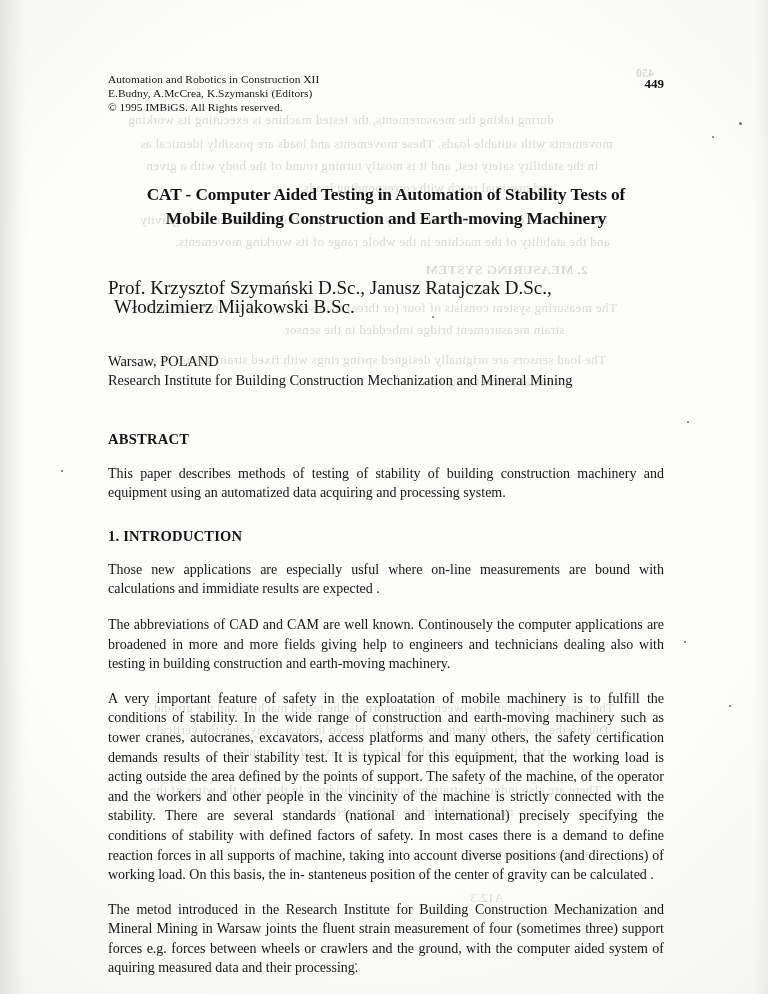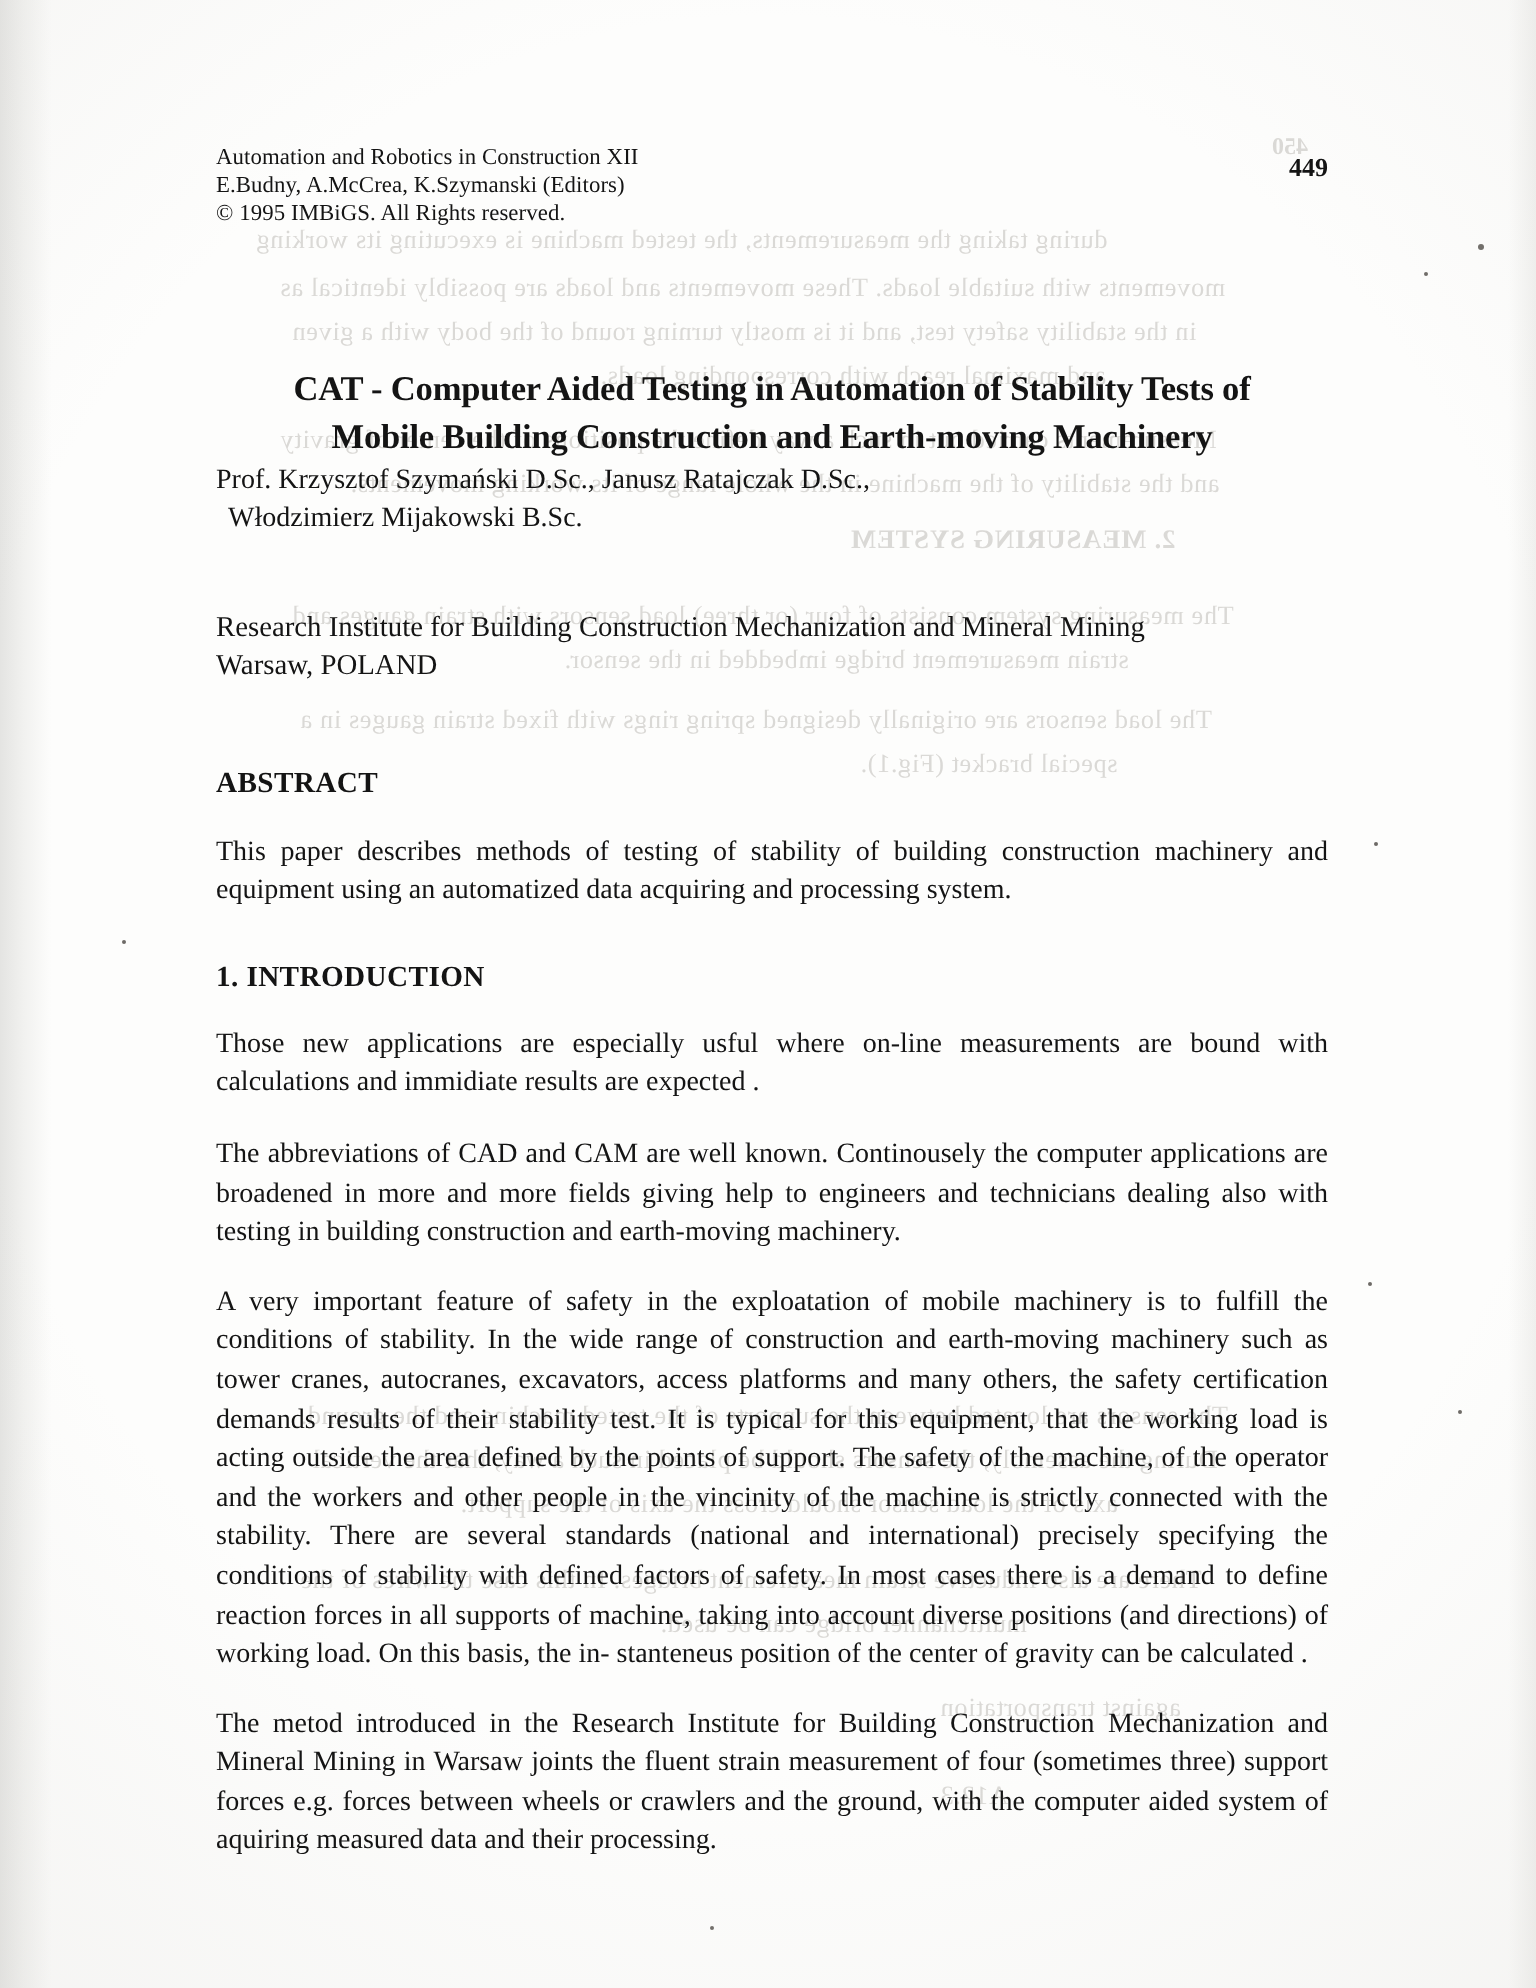--- a/index.html
+++ b/index.html
@@ -88,21 +88,22 @@
   .title {
     margin-top: 68px;
     text-align: center;
     font-size: 17.3px;
     font-weight: bold;
     line-height: 24px;
     letter-spacing: -0.1px;
   }
 
   .authors {
-    font-size: 14px;
+    margin-top: 47px;
+    font-size: 19px;
     line-height: 19px;
   }
   .authors .line2 { padding-left: 6px; }
 
   .affiliation {
     margin-top: 36px;
     font-size: 14.4px;
     line-height: 19px;
   }
 
@@ -181,22 +182,22 @@
       <div>CAT - Computer Aided Testing in Automation of Stability Tests of</div>
       <div>Mobile Building Construction and Earth-moving Machinery</div>
     </div>
 
     <div class="authors">
       <div>Prof. Krzysztof Szymański D.Sc., Janusz Ratajczak D.Sc.,</div>
       <div class="line2">Włodzimierz Mijakowski B.Sc.</div>
     </div>
 
     <div class="affiliation">
+      <div>Warsaw, POLAND</div>
       <div>Research Institute for Building Construction Mechanization and Mineral Mining</div>
-      <div>Warsaw, POLAND</div>
     </div>
 
     <div class="section-head head-abstract">ABSTRACT</div>
     <p class="body">This paper describes methods of testing of stability of building construction machinery and equipment  using an automatized data acquiring and processing system.</p>
 
     <div class="section-head head-intro">1.  INTRODUCTION</div>
     <p class="body tight">Those new applications are especially usful  where on-line measurements are bound with calculations and immidiate results are expected .</p>
     <p class="body">The abbreviations of CAD and CAM are well known.  Continousely  the computer applications  are broadened in more and more fields giving help to engineers  and technicians  dealing also with testing  in building construction and earth-moving machinery.</p>
     <p class="body tight">A very important feature of safety in the exploatation of mobile machinery is to fulfill the conditions of stability.  In the wide range of  construction and earth-moving machinery such as  tower cranes, autocranes, excavators, access platforms and many others, the safety certification demands results of  their stability test.  It is typical for this equipment, that the working load is acting outside the area defined by the points of support.  The safety of the machine, of the operator and  the workers and other people in the vincinity of the machine is strictly connected with the stability.  There are several standards (national and international) precisely specifying the conditions of stability with defined factors of safety.  In most cases there is a demand to define reaction forces in all supports of machine, taking into account  diverse positions (and directions) of working load.  On this basis, the in- stanteneus position of the center of gravity can be calculated .</p>
     <p class="body tight">The metod introduced in the Research Institute for Building Construction Mechanization and Mineral Mining in Warsaw joints the  fluent strain measurement of four (sometimes three) support forces e.g. forces between wheels or crawlers and the ground, with the computer aided system of aquiring measured data and their processing.</p>

